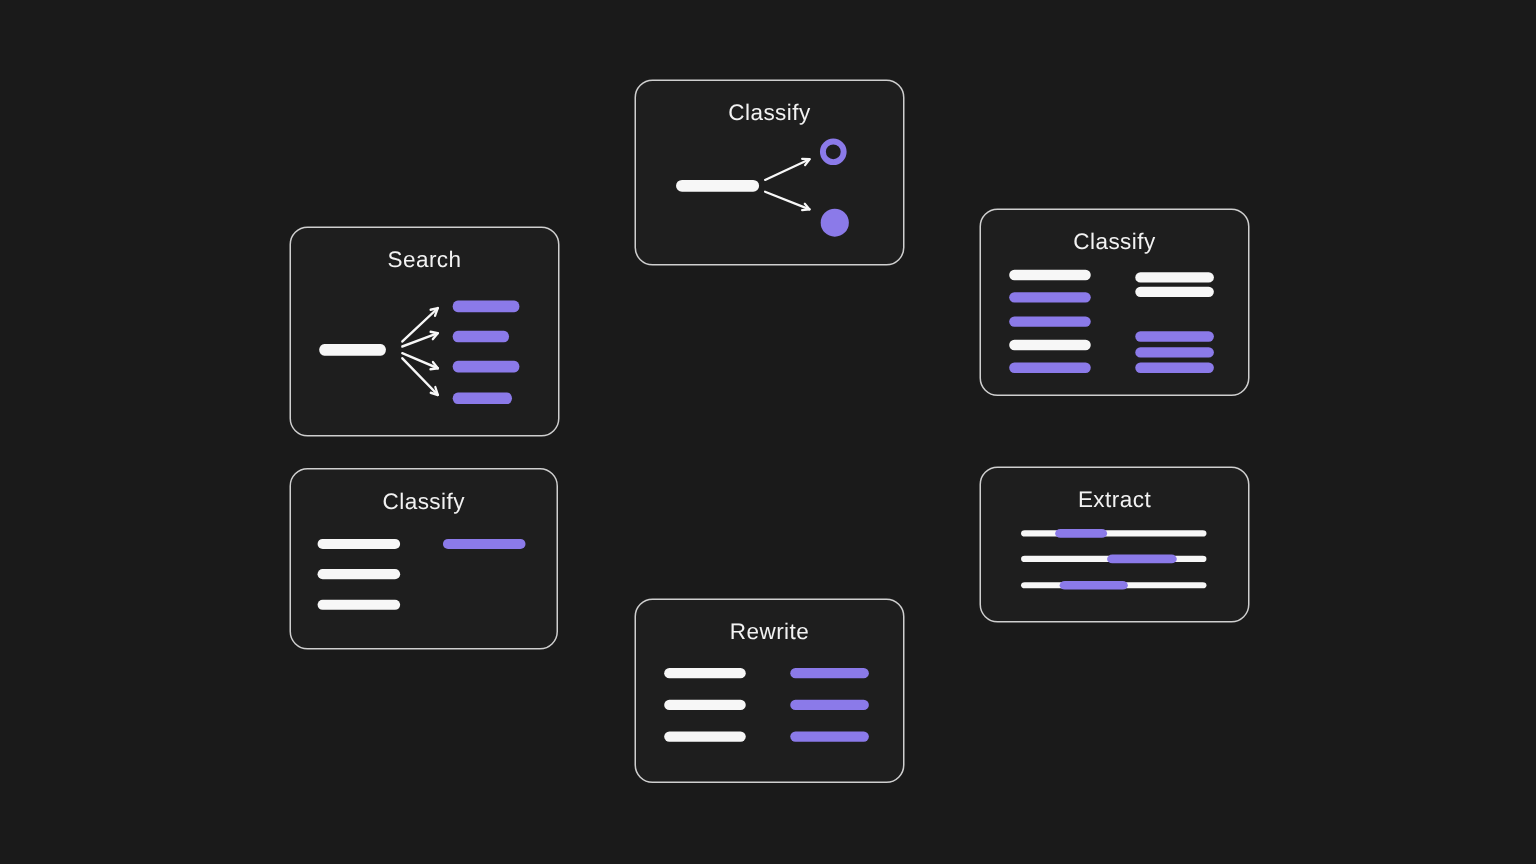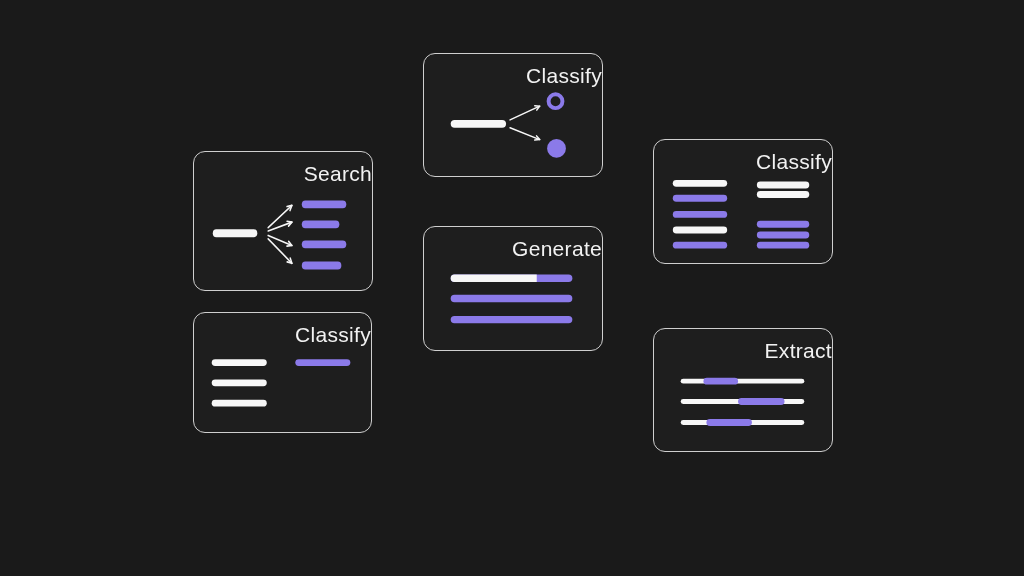--- a/index.html
+++ b/index.html
@@ -5,35 +5,35 @@
   :root{
     --page-bg:#1a1a1a; --card-bg:#1e1e1e; --card-border:#cfcfcf;
     --title-text:#f2f2f2; --bar-white:#f7f7f7; --accent-purple:#8b7ae9;
   }
   *{margin:0;padding:0;box-sizing:border-box}
   html,body{background:var(--page-bg)}
   .stage{position:relative;width:1024px;height:576px;background:var(--page-bg);
          font-family:"Liberation Sans",sans-serif;overflow:hidden}
   .card{position:absolute;border:1.5px solid var(--card-border);border-radius:12px;
         background:var(--card-bg)}
-  .card-title{position:absolute;top:12px;left:0;right:0;text-align:right;
-        color:var(--title-text);font-size:21px;letter-spacing:.3px;line-height:20px}
+  .card-title{position:absolute;top:12px;left:0;right:0;text-align:center;
+        color:var(--title-text);font-size:15px;letter-spacing:.3px;line-height:20px}
   .art{position:absolute;inset:0;width:100%;height:100%;display:block}
   .w{fill:var(--bar-white)}
   .p{fill:var(--accent-purple)}
   .ring{fill:none;stroke:var(--accent-purple);stroke-width:4}
   .arrow line,.arrow polyline{stroke:var(--bar-white);stroke-width:1.5;fill:none;
         stroke-linecap:round;stroke-linejoin:round}
   .c-classify {left:423px;top:53px; width:180px;height:124px}
   .c-search   {left:193px;top:151px;width:180px;height:140px}
   .c-cluster  {left:653px;top:139px;width:180px;height:125px}
   .c-generate {left:423px;top:226px;width:180px;height:125px}
   .c-summarize{left:193px;top:312px;width:179px;height:121px}
   .c-rewrite  {left:423px;top:399px;width:180px;height:123px}
-  .c-extract  {left:653px;top:328px;width:180px;height:124px}
+  .c-extract  {left:653px;top:311px;width:180px;height:104px}
 </style>
 </head>
 <body>
 
 <div class="stage">
 
   <div class="card c-classify">
     <svg class="art" viewBox="0 0 180 124" preserveAspectRatio="none">
       <rect class="w" x="27" y="67" width="56" height="8" rx="4"></rect>
       <g class="arrow">
@@ -86,40 +86,42 @@
       <rect class="p" x="19" y="102.5" width="55" height="7" rx="3.5"></rect>
       <rect class="w" x="104" y="41.8" width="53" height="7" rx="3.5"></rect>
       <rect class="w" x="104" y="51.5" width="53" height="7" rx="3.5"></rect>
       <rect class="p" x="104" y="81.5" width="53" height="7" rx="3.5"></rect>
       <rect class="p" x="104" y="92.2" width="53" height="7" rx="3.5"></rect>
       <rect class="p" x="104" y="102.5" width="53" height="7" rx="3.5"></rect>
     </svg>
     <div class="card-title">Classify</div>
   </div>
 
-  <div class="card c-generate">
-    <svg class="art" viewBox="0 0 180 124" preserveAspectRatio="none">
-      <rect class="p" x="27" y="48" width="123" height="7.5" rx="3.75"></rect>
-      <path class="w" d="M114 48 L30.75 48 A3.75 3.75 0 0 0 30.75 55.5 L114 55.5 Z"></path>
-      <rect class="p" x="27" y="68.3" width="123" height="7.5" rx="3.75"></rect>
-      <rect class="p" x="27" y="89.6" width="123" height="7.5" rx="3.75"></rect>
-    </svg>
-    <div class="card-title">Generate</div>
-  </div>
 
   <div class="card c-summarize">
     <svg class="art" viewBox="0 0 180 124" preserveAspectRatio="none">
       <rect class="w" x="18" y="48.2" width="56" height="7" rx="3.5"></rect>
       <rect class="w" x="18" y="69.2" width="56" height="7" rx="3.5"></rect>
       <rect class="w" x="18" y="90.5" width="56" height="7" rx="3.5"></rect>
       <rect class="p" x="103" y="48.2" width="56" height="7" rx="3.5"></rect>
     </svg>
     <div class="card-title">Classify</div>
   </div>
 
+  <div class="card c-rewrite">
+    <svg class="art" viewBox="0 0 180 124" preserveAspectRatio="none">
+      <rect class="w" x="19" y="46.5" width="55" height="7" rx="3.5"></rect>
+      <rect class="w" x="19" y="68.2" width="55" height="7" rx="3.5"></rect>
+      <rect class="w" x="19" y="89.8" width="55" height="7" rx="3.5"></rect>
+      <rect class="p" x="104" y="46.5" width="53" height="7" rx="3.5"></rect>
+      <rect class="p" x="104" y="68.2" width="53" height="7" rx="3.5"></rect>
+      <rect class="p" x="104" y="89.8" width="53" height="7" rx="3.5"></rect>
+    </svg>
+    <div class="card-title">Rewrite</div>
+  </div>
 
   <div class="card c-extract">
     <svg class="art" viewBox="0 0 180 124" preserveAspectRatio="none">
       <rect class="w" x="27" y="50.5" width="125" height="5" rx="2.5"></rect>
       <rect class="w" x="27" y="71.2" width="125" height="5" rx="2.5"></rect>
       <rect class="w" x="27" y="92.5" width="125" height="5" rx="2.5"></rect>
       <rect class="p" x="50" y="49.5" width="35" height="7" rx="3.5"></rect>
       <rect class="p" x="85" y="70.2" width="47" height="7" rx="3.5"></rect>
       <rect class="p" x="53" y="91.5" width="46" height="7" rx="3.5"></rect>
     </svg>

